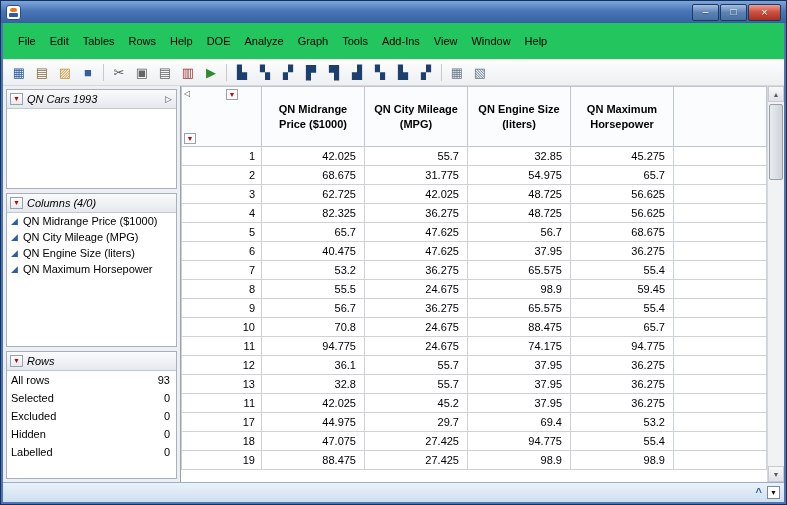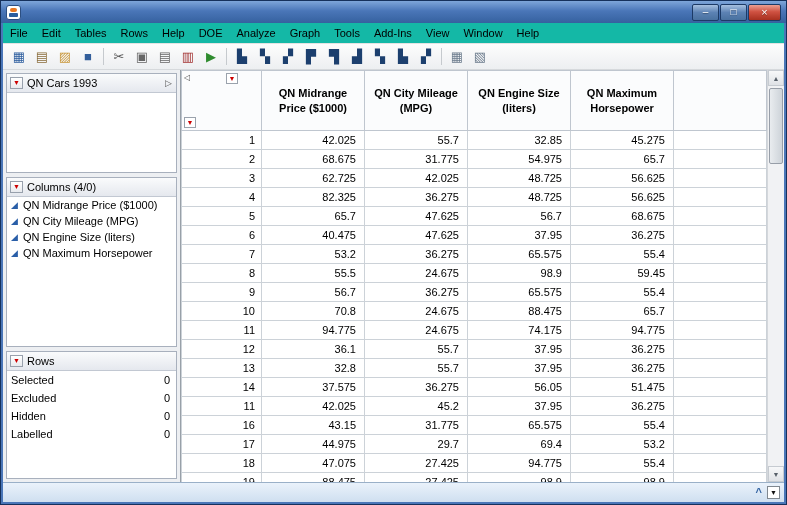--- a/index.html
+++ b/index.html
@@ -18,38 +18,38 @@
   .winbtns { display:flex; gap:1px; }
   .winbtn { width:27px; height:17px; border:1px solid #1c3a66; border-radius:2px; display:flex; align-items:center;
             justify-content:center; color:#fff; font-size:10px; line-height:1;
             background:linear-gradient(#a6c0e0,#5c82b4 50%,#49719f); text-shadow:0 1px 1px rgba(0,0,0,.4); }
   .winbtn.close { width:33px; background:linear-gradient(#eda092,#cf5242 45%,#a8301f); font-size:11px; }
 
   
   .content { flex:1; display:flex; flex-direction:column; background:#f0f0f0; margin:0 2px 2px 2px; overflow:hidden; }
 
   
-  .menubar { height:21px; display:flex; align-items:center; padding:0 0; background:#14b8a6; border-bottom:1px solid #e3e3e3; }
+  .menubar { height:37px; display:flex; align-items:center; padding:0 8px; background:#22c55e; border-bottom:1px solid #e3e3e3; }
   .menu-item { padding:3px 7px; white-space:nowrap; }
 
   
   .toolbar { height:26px; display:flex; align-items:center; padding:0 5px; gap:1px;
              background:linear-gradient(#fdfdfd,#edeff1); border-bottom:1px solid #d6d9dc; }
   .tb-btn { width:22px; height:22px; display:flex; align-items:center; justify-content:center; border-radius:2px; }
   .tb-glyph { font-size:13px; line-height:1; }
   .tb-sep { width:1px; height:17px; background:#c6cace; margin:0 3px; }
 
   
   .main { flex:1; display:flex; overflow:hidden; }
 
   
   .sidebar { width:177px; background:#edeff2; padding:3px; display:flex; flex-direction:column; gap:4px; }
   .panel { background:#fff; border:1px solid #a8b0bd; display:flex; flex-direction:column; overflow:hidden; }
   .panel-header { height:19px; flex:0 0 19px; display:flex; align-items:center; gap:4px; padding:0 3px;
-                  background:linear-gradient(#fafbfc,#e5e8ee); border-bottom:1px solid #c2c8d2; }
+                  background:linear-gradient(#fafbfc,#e5e8ee); border-bottom:1px solid #c2c8d2;font-style:italic; }
   .rtbtn { width:13px; height:12px; flex:0 0 13px; border:1px solid #98a0ac; background:linear-gradient(#fff,#e8eaee);
            color:#cc0000; font-size:7px; line-height:10px; text-align:center; }
   .panel-title { flex:1; white-space:nowrap; overflow:hidden; }
   .expand { color:#555; font-size:9px; padding-right:1px; }
   .panel-table { height:100px; flex:0 0 100px; }
   .panel-columns { flex:1; }
   .panel-rows { height:128px; flex:0 0 128px; }
   .col-item { display:flex; align-items:center; gap:5px; height:16px; padding:0 4px; white-space:nowrap; }
   .col-icon { color:#2a5fa8; font-size:9px; line-height:1; }
   .stat-row { display:flex; justify-content:space-between; align-items:center; height:18px; padding:0 6px 0 4px; }
@@ -229,20 +229,24 @@
               </div>
             </div>
         </div>
 
         <div class="panel panel-rows">
           <div class="panel-header">
             <span class="rtbtn">▼</span>
             <span class="panel-title">Rows</span>
           </div>
           <div class="panel-body">
+              <div class="stat-row">
+                <span class="stat-label">All rows</span>
+                <span class="stat-value">93</span>
+              </div>
               <div class="stat-row">
                 <span class="stat-label">Selected</span>
                 <span class="stat-value">0</span>
               </div>
               <div class="stat-row">
                 <span class="stat-label">Excluded</span>
                 <span class="stat-value">0</span>
               </div>
               <div class="stat-row">
                 <span class="stat-label">Hidden</span>
@@ -377,41 +381,25 @@
                 </tr>
                 <tr>
                   <td class="rownum">13</td>
                   <td class="cell">32.8</td>
                   <td class="cell">55.7</td>
                   <td class="cell">37.95</td>
                   <td class="cell">36.275</td>
                   <td class="fillerc"></td>
                 </tr>
                 <tr>
-                  <td class="rownum">14</td>
-                  <td class="cell">37.575</td>
-                  <td class="cell">36.275</td>
-                  <td class="cell">56.05</td>
-                  <td class="cell">51.475</td>
-                  <td class="fillerc"></td>
-                </tr>
-                <tr>
                   <td class="rownum">11</td>
                   <td class="cell">42.025</td>
                   <td class="cell">45.2</td>
                   <td class="cell">37.95</td>
                   <td class="cell">36.275</td>
-                  <td class="fillerc"></td>
-                </tr>
-                <tr>
-                  <td class="rownum">16</td>
-                  <td class="cell">43.15</td>
-                  <td class="cell">31.775</td>
-                  <td class="cell">65.575</td>
-                  <td class="cell">55.4</td>
                   <td class="fillerc"></td>
                 </tr>
                 <tr>
                   <td class="rownum">17</td>
                   <td class="cell">44.975</td>
                   <td class="cell">29.7</td>
                   <td class="cell">69.4</td>
                   <td class="cell">53.2</td>
                   <td class="fillerc"></td>
                 </tr>

